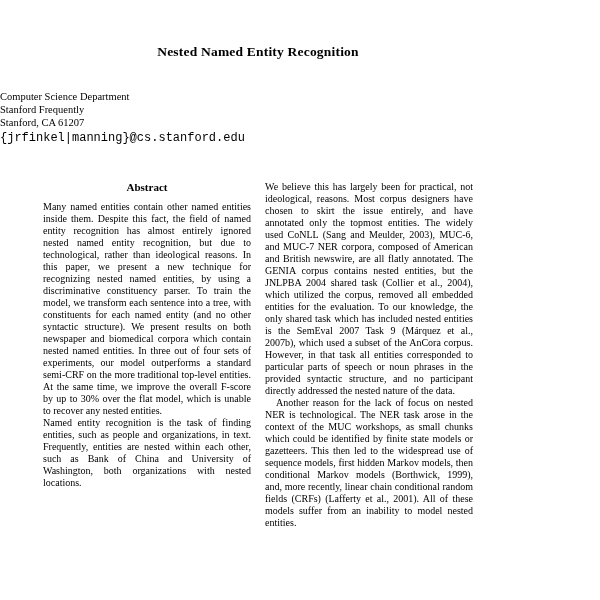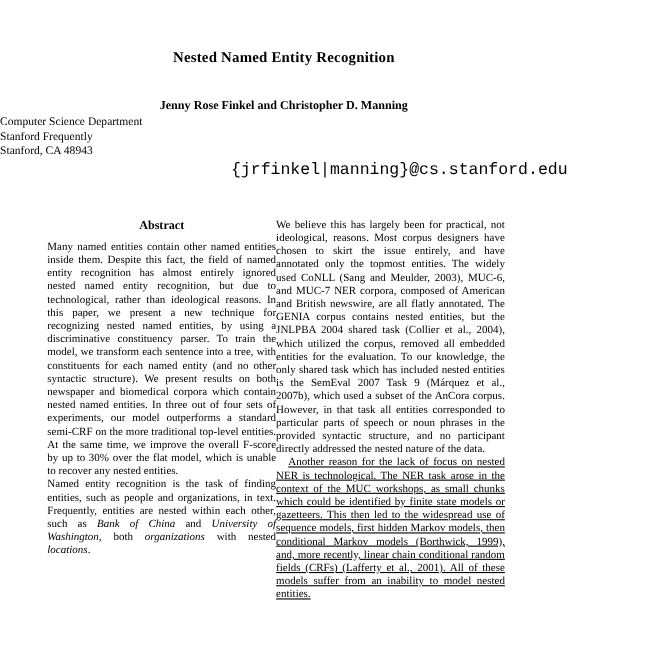--- a/index.html
+++ b/index.html
@@ -28,29 +28,30 @@
     font-size: 11px;
     font-weight: bold;
     margin-bottom: 3px;
   }
   .affil {
     text-align: left;
     font-size: 10.5px;
     line-height: 13px;
   }
   .email {
-    text-align: right;
+    text-align: left;
     font-family: "Liberation Mono", monospace;
-    font-size: 15px;
+    font-size: 12px;
     margin-top: 2px;
   }
   .columns {
     display: flex;
     width: 430px;
     margin: 36px auto 0 auto;
+    gap: 14px;
   }
   .col { width: 208px; }
   .abstract-heading {
     text-align: center;
     font-weight: bold;
     font-size: 11px;
     margin-bottom: 8px;
   }
   .body-text {
     font-size: 10px;
@@ -58,34 +59,33 @@
     text-align: justify;
     hyphens: auto;
     -webkit-hyphens: auto;
   }
   .section-heading {
     font-weight: bold;
     font-size: 11.5px;
     margin: 14px 0 10px 0;
   }
   .section-heading .sec-num { margin-right: 10px; }
-  .indent { text-indent: 11px; text-decoration: underline; }
-  .italic { font-style: italic; }
+  .indent { text-indent: 11px; }
+  .italic { }
 </style>
 </head>
 <body>
 
 <div class="page">
 
   <h1 class="title">Nested Named Entity Recognition</h1>
 
-  <div class="authors">Jenny Rose Finkel and Christopher D. Manning</div>
   <div class="affil">Computer Science Department</div>
   <div class="affil">Stanford Frequently</div>
-  <div class="affil">Stanford, CA 48943</div>
+  <div class="affil">Stanford, CA 61207</div>
   <div class="email">{jrfinkel|manning}@cs.stanford.edu</div>
 
   <div class="columns">
 
     <div class="col">
       <div class="abstract-heading">Abstract</div>
       <p class="body-text">Many named entities contain other named entities inside them. Despite this fact, the field of named entity recognition has almost entirely ignored nested named entity recognition, but due to technological, rather than ideological reasons. In this paper, we present a new technique for recognizing nested named entities, by using a discriminative constituency parser. To train the model, we transform each sentence into a tree, with constituents for each named entity (and no other syntactic structure). We present results on both newspaper and biomedical corpora which contain nested named entities. In three out of four sets of experiments, our model outperforms a standard semi-CRF on the more traditional top-level entities. At the same time, we improve the overall F-score by up to 30% over the flat model, which is unable to recover any nested entities.</p>
 
 
       <p class="body-text">

